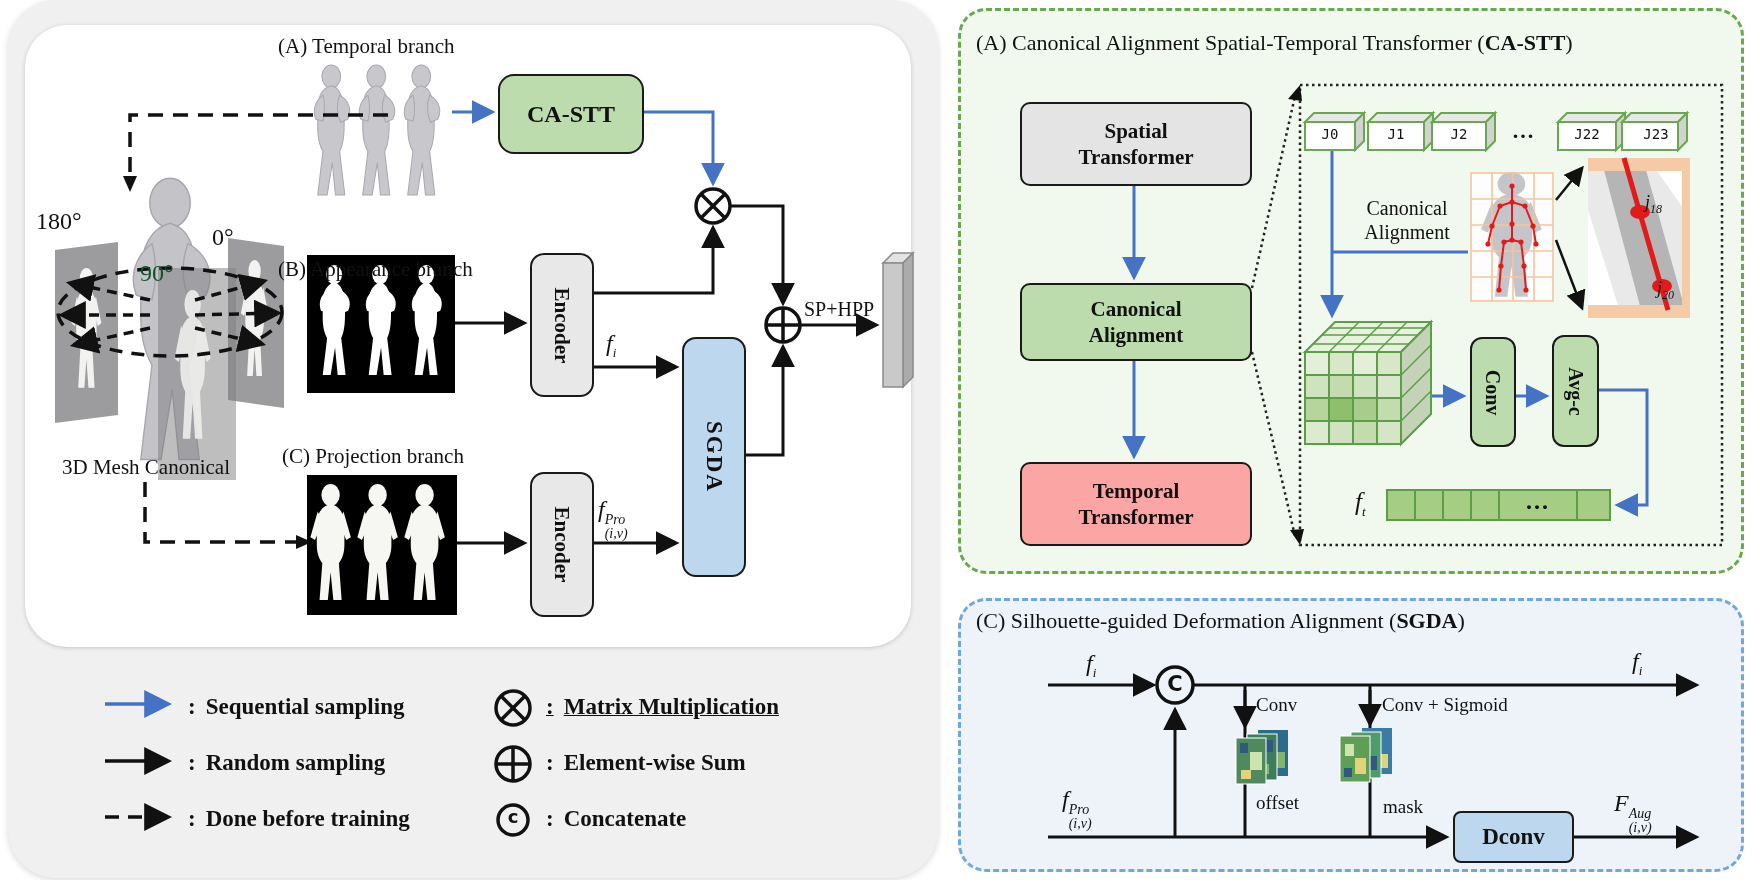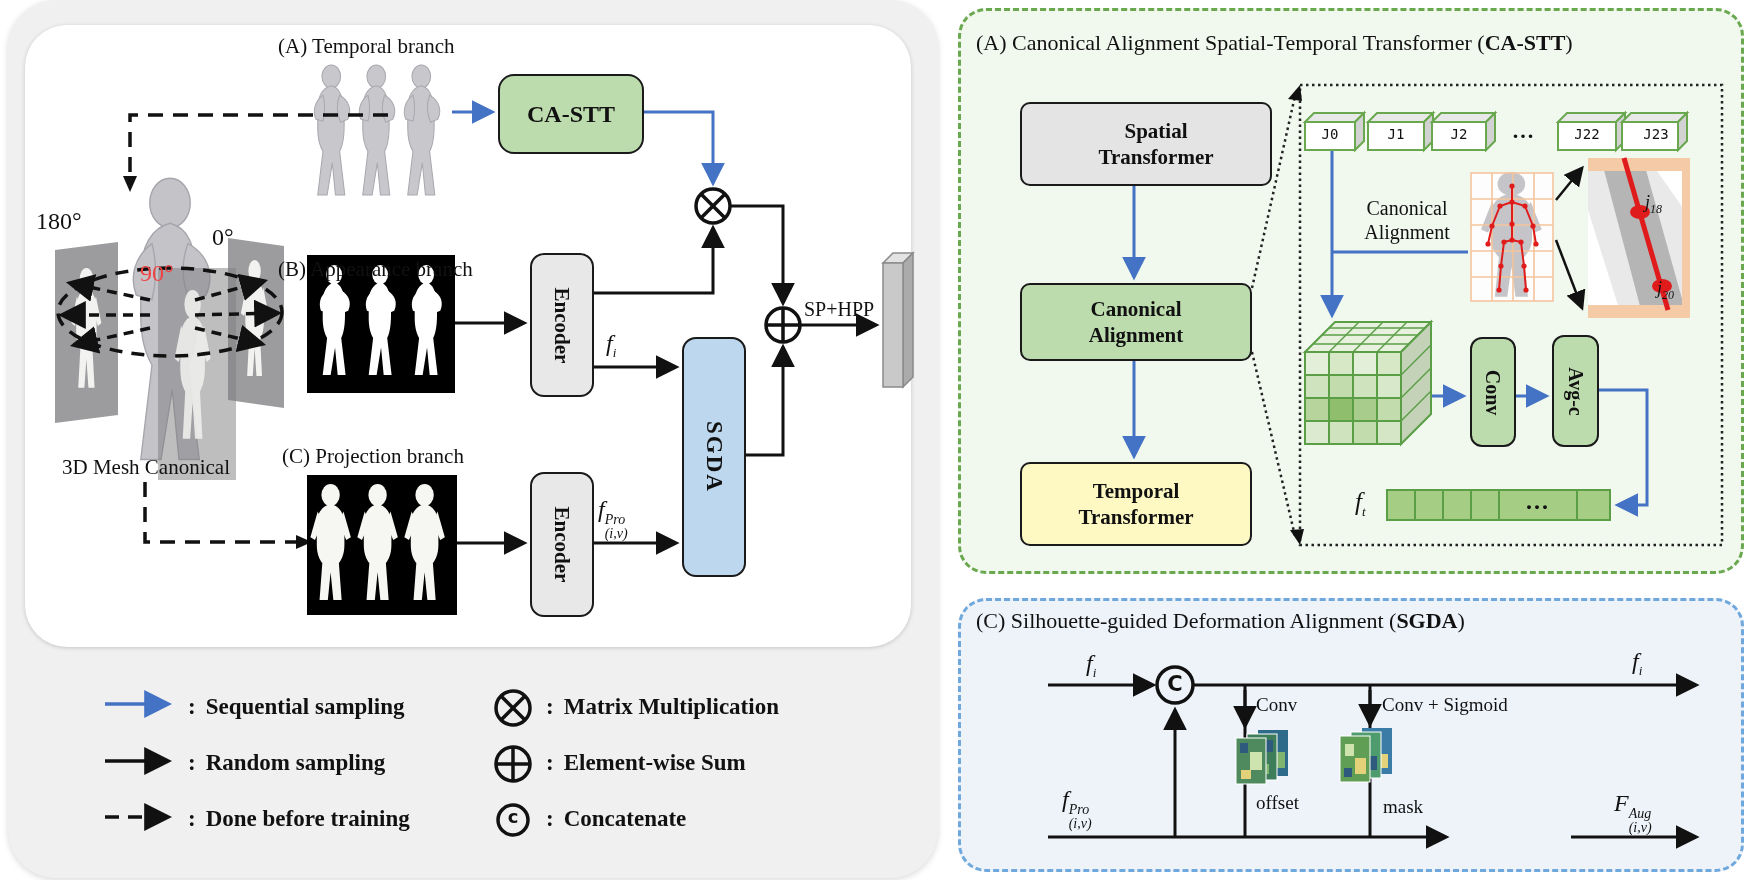--- a/index.html
+++ b/index.html
@@ -368,21 +368,21 @@
           <rect x="4" y="32" width="8" height="9" fill="#2e5b7d"></rect>
         </g>
     </g>
   </svg>
 
   <div class="abs lbl" style="left:278px;top:34px;">(A) Temporal branch</div>
   <div class="abs lbl" style="left:278px;top:228px;margin-top:29px;">(B) Appearance branch</div>
   <div class="abs lbl" style="left:282px;top:444px;">(C) Projection branch</div>
   <div class="abs lbl" style="left:62px;top:455px;">3D Mesh Canonical</div>
   <div class="abs lbl" style="left:36px;top:208px;font-size:24px;">180°</div>
-  <div class="abs lbl" style="left:140px;top:260px;font-size:24px;color:#ef4444;">90°</div>
+  <div class="abs lbl" style="left:140px;top:260px;font-size:24px;color:#14532d;">90°</div>
   <div class="abs lbl" style="left:212px;top:224px;font-size:24px;">0°</div>
 
   <div class="box" style="left:498px;top:74px;width:142px;height:76px;background:#bcdcae;border-radius:16px;font-size:24px;">
     <span>CA-STT</span>
   </div>
 
   <div class="box" style="left:530px;top:253px;width:60px;height:140px;background:#e8e8e8;">
     <span class="vtext" style="font-size:21px;">Encoder</span>
   </div>
   <div class="box" style="left:530px;top:472px;width:60px;height:141px;background:#e8e8e8;">
@@ -405,43 +405,43 @@
 
   <div class="abs" style="left:188px;top:694px;">
     <span class="leg-colon">:</span><span class="leg-label">Sequential sampling</span>
   </div>
   <div class="abs" style="left:188px;top:750px;">
     <span class="leg-colon">:</span><span class="leg-label">Random sampling</span>
   </div>
   <div class="abs" style="left:188px;top:806px;">
     <span class="leg-colon">:</span><span class="leg-label">Done before training</span>
   </div>
-  <div class="abs" style="left:546px;top:694px;">
+  <div class="abs" style="left:546px;top:694px;text-decoration:underline;">
     <span class="leg-colon">:</span><span class="leg-label">Matrix Multiplication</span>
   </div>
   <div class="abs" style="left:546px;top:750px;">
     <span class="leg-colon">:</span><span class="leg-label">Element-wise Sum</span>
   </div>
   <div class="abs" style="left:546px;top:806px;">
     <span class="leg-colon">:</span><span class="leg-label">Concatenate</span>
   </div>
   <div class="abs" style="left:505px;top:806px;width:16px;text-align:center;font-family:'DejaVu Sans',sans-serif;font-weight:bold;font-size:18px;">c</div>
 
   <div class="abs title" style="left:976px;top:30px;">
     <span>(A) Canonical Alignment Spatial-Temporal Transformer (</span><b>CA-STT</b><span>)</span>
   </div>
-  <div class="box" style="left:1020px;top:102px;width:228px;height:80px;background:#e4e4e4;border-radius:10px;font-size:21px;line-height:1.25;flex-direction:column;padding-left:20px;">
+  <div class="box" style="left:1020px;top:102px;width:228px;height:80px;background:#e4e4e4;border-radius:10px;font-size:21px;line-height:1.25;flex-direction:column;">
     <span>Spatial</span>
     <span>Transformer</span>
   </div>
   <div class="box" style="left:1020px;top:283px;width:228px;height:74px;background:#bcdcae;border-radius:10px;font-size:21px;line-height:1.25;flex-direction:column;">
     <span>Canonical</span>
     <span>Alignment</span>
   </div>
-  <div class="box" style="left:1020px;top:462px;width:228px;height:80px;background:#fef9c3;border-radius:10px;font-size:21px;line-height:1.25;flex-direction:column;">
+  <div class="box" style="left:1020px;top:462px;width:228px;height:80px;background:#fca5a5;border-radius:10px;font-size:21px;line-height:1.25;flex-direction:column;">
     <span>Temporal</span>
     <span>Transformer</span>
   </div>
   <div class="abs" style="left:1352px;top:196px;width:110px;text-align:center;font-size:20px;line-height:1.2;">
     <span>Canonical</span><br>
     <span>Alignment</span>
   </div>
 
   <div class="abs" style="left:1305px;top:126px;width:50px;text-align:center;font-family:'DejaVu Sans Mono',monospace;font-size:14px;">J0</div>
   <div class="abs" style="left:1368px;top:126px;width:56px;text-align:center;font-family:'DejaVu Sans Mono',monospace;font-size:14px;">J1</div>
@@ -476,20 +476,23 @@
     <span class="mi">f</span><sub class="msub">i</sub>
   </div>
   <div class="abs nowrap" style="left:1632px;top:648px;font-size:24px;">
     <span class="mi">f</span><sub class="msub">i</sub>
   </div>
   <div class="abs" style="left:1163px;top:672px;width:24px;text-align:center;font-family:'DejaVu Sans',sans-serif;font-weight:bold;font-size:21px;">C</div>
   <div class="abs" style="left:1256px;top:694px;font-size:19px;">Conv</div>
   <div class="abs" style="left:1382px;top:694px;font-size:19px;">Conv + Sigmoid</div>
   <div class="abs" style="left:1256px;top:792px;font-size:19px;">offset</div>
   <div class="abs" style="left:1383px;top:796px;font-size:19px;">mask</div>
+  <div class="box" style="left:1453px;top:811px;width:117px;height:48px;background:#bdd7ee;border-radius:8px;font-size:23px;">
+    <span>Dconv</span>
+  </div>
   <div class="abs nowrap" style="left:1062px;top:786px;font-size:24px;">
     <span class="mi">f</span><span class="mathstack">
         <span>Pro</span>
         <span>(i,v)</span>
       </span>
   </div>
   <div class="abs nowrap" style="left:1614px;top:790px;font-size:24px;">
     <span class="mi">F</span><span class="mathstack">
         <span>Aug</span>
         <span>(i,v)</span>

